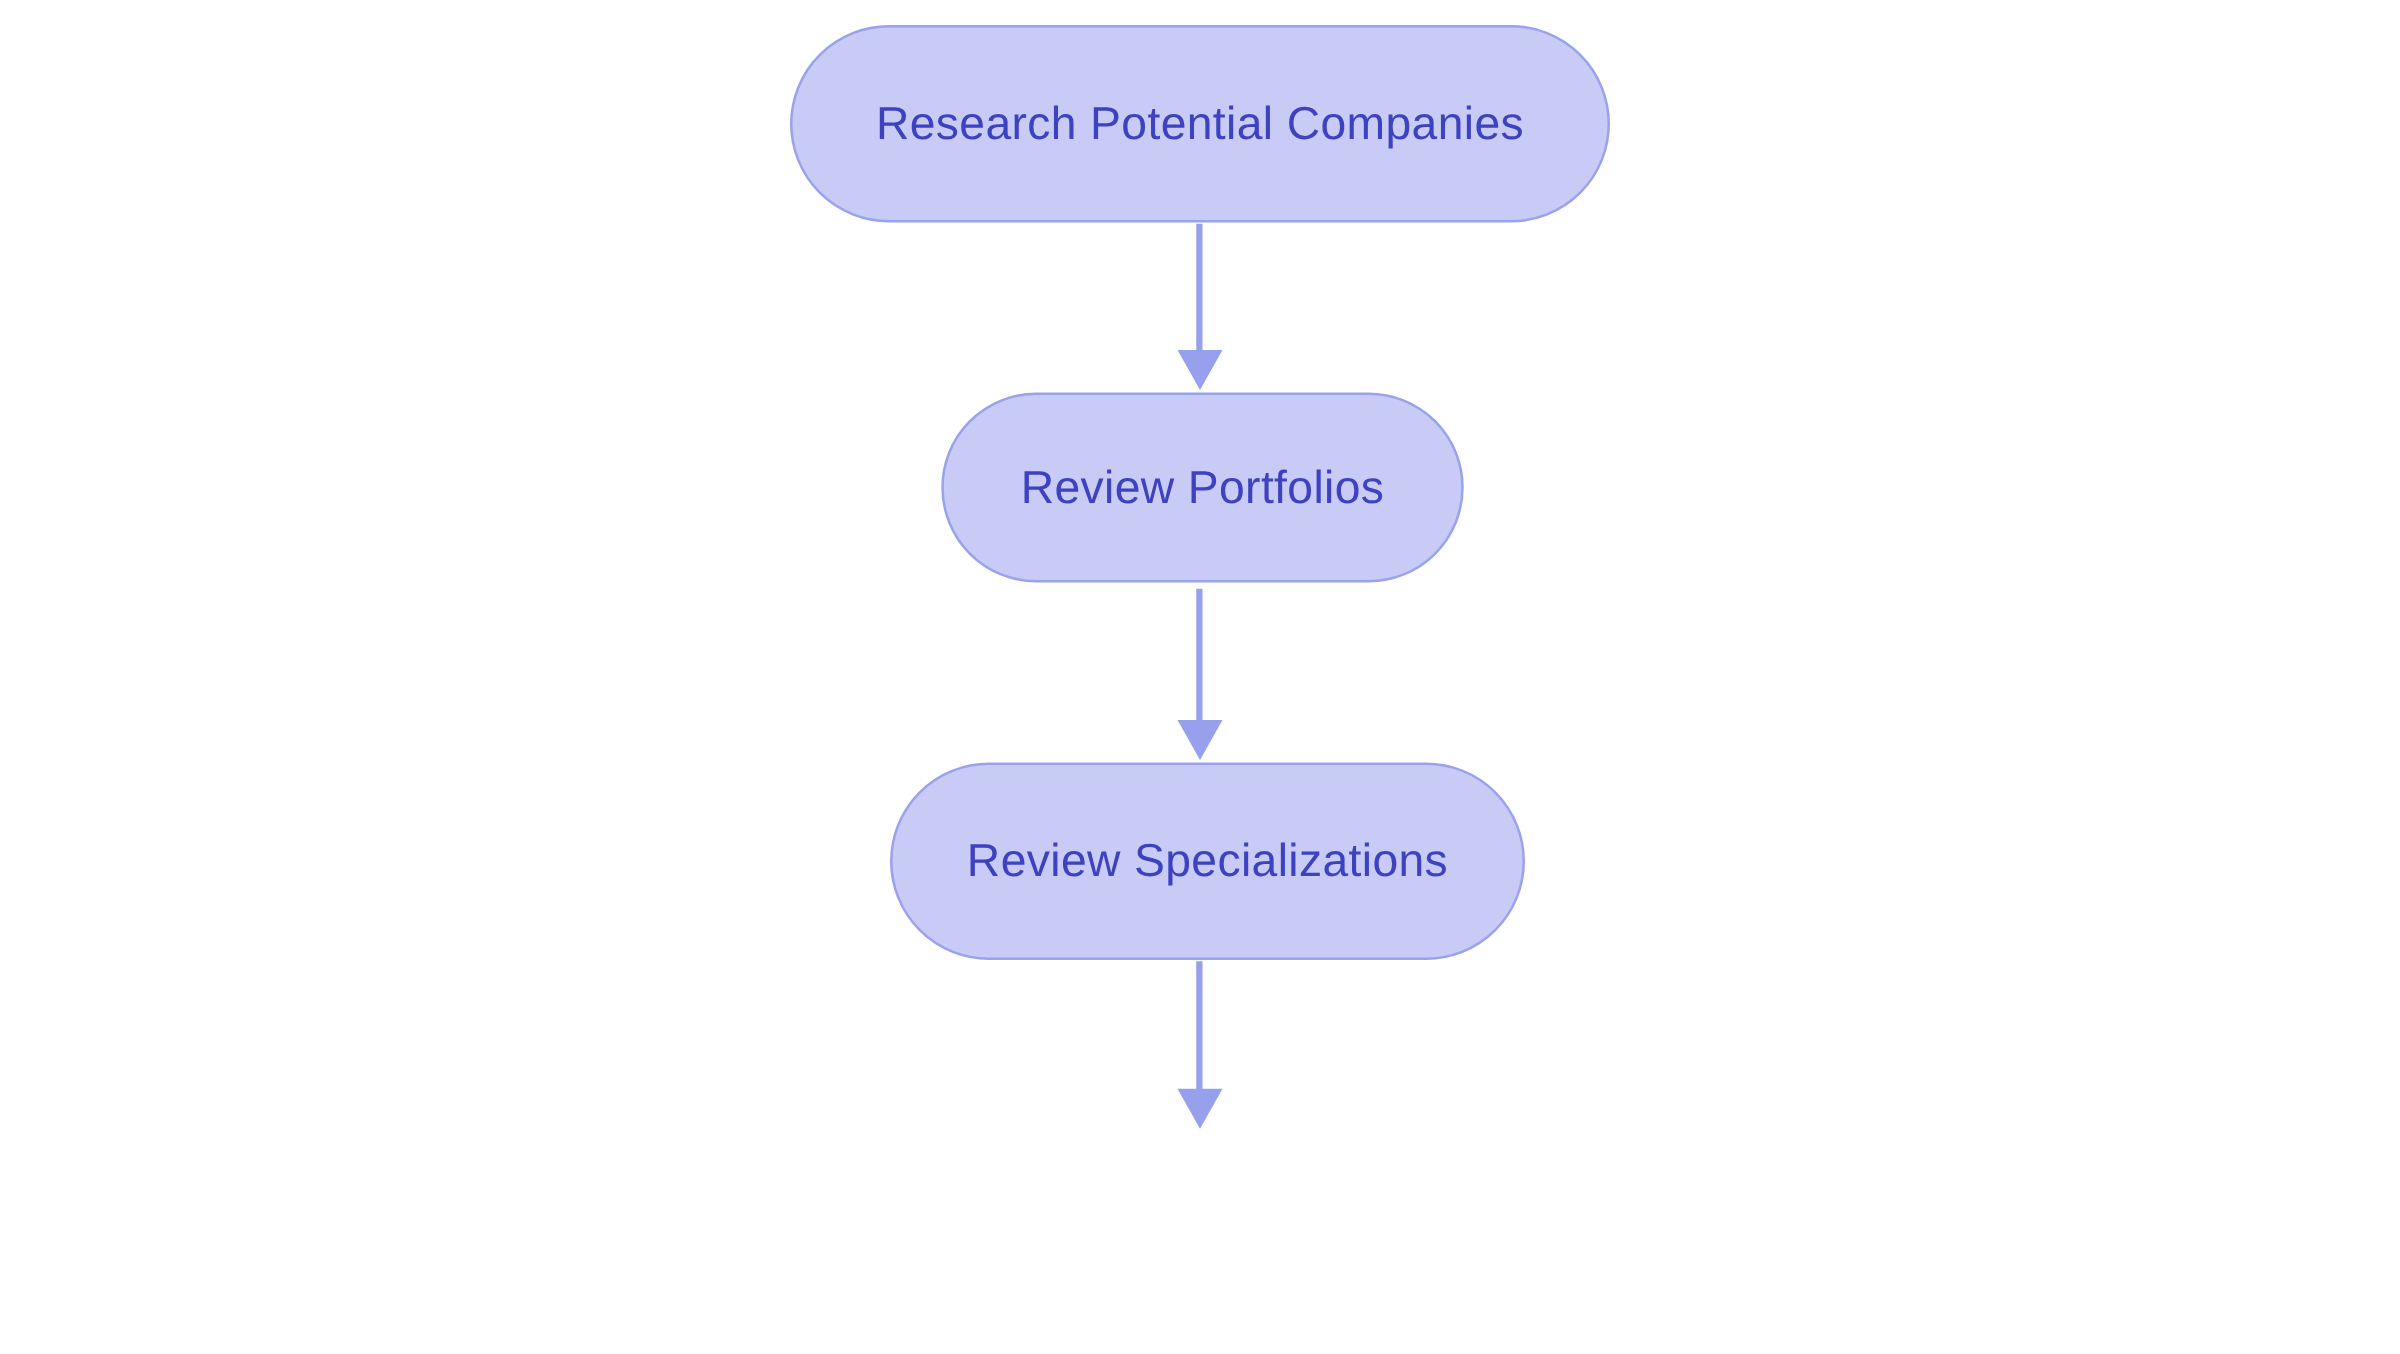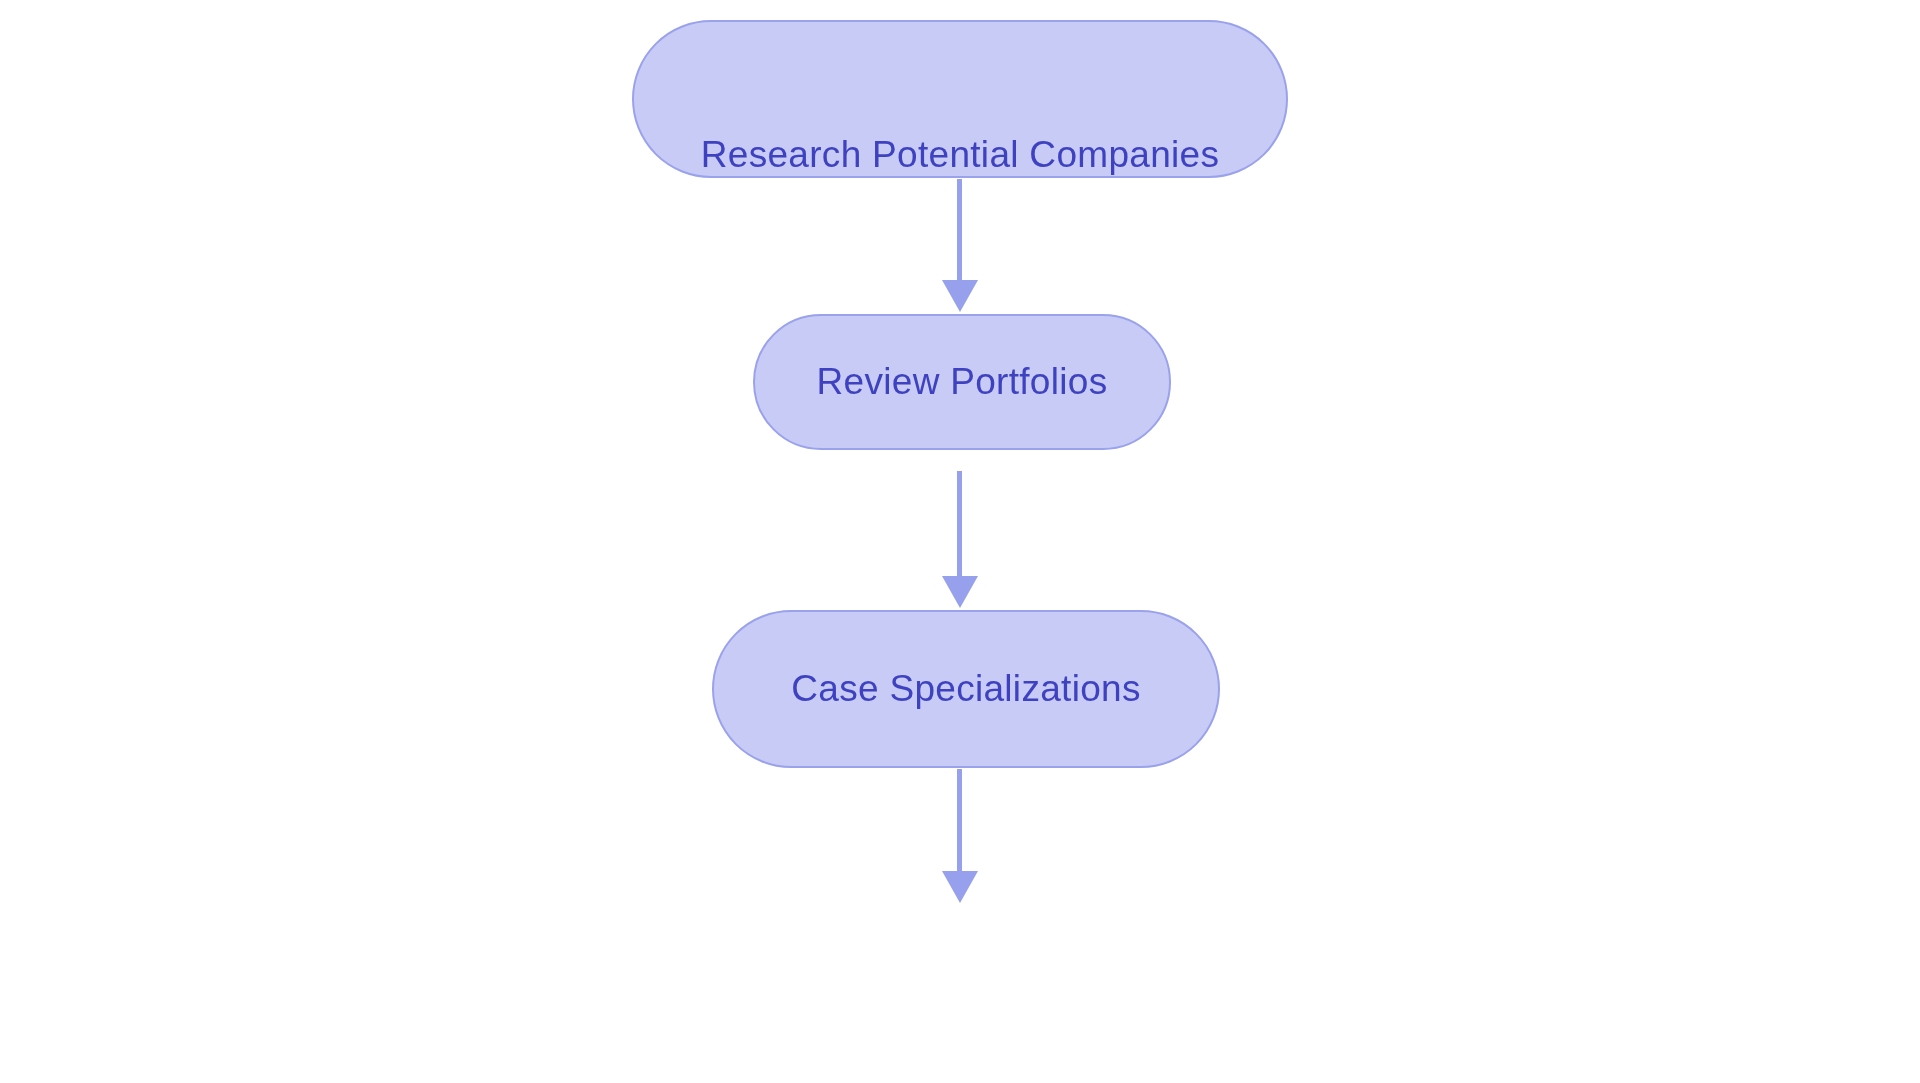--- a/index.html
+++ b/index.html
@@ -26,22 +26,22 @@
     justify-content: center;
     text-align: center;
   }
   .node .label {
     color: #3e42c1;
     font-size: 37px;
     letter-spacing: 0.3px;
     line-height: 1.1;
     white-space: nowrap;
   }
-  .node1 { left: 632px; top: 20px;  width: 656px; height: 158px; align-items: flex-end; }
-  .node2 { left: 753px; top: 314px; width: 418px; height: 136px; text-align: right; }
+  .node1 { left: 632px; top: 20px;  width: 656px; height: 158px; }
+  .node2 { left: 753px; top: 314px; width: 418px; height: 152px; text-align: right; }
   .node3 { left: 712px; top: 610px; width: 508px; height: 158px; }
   .node4 { left: 712px; top: 905px; width: 508px; height: 160px; }
 
   .arrow {
     position: absolute;
     left: 942px;
     width: 36px;
   }
   .arrow .shaft {
     position: absolute;
@@ -82,21 +82,21 @@
   <div class="node node2">
     <span class="label">Review Portfolios</span>
   </div>
 
   <div class="arrow arrow2">
     <div class="shaft"></div>
     <div class="head"></div>
   </div>
 
   <div class="node node3">
-    <span class="label">Case Specializations</span>
+    <span class="label">Review Specializations</span>
   </div>
 
   <div class="arrow arrow3">
     <div class="shaft"></div>
     <div class="head"></div>
   </div>
 
 
 </div>
 

